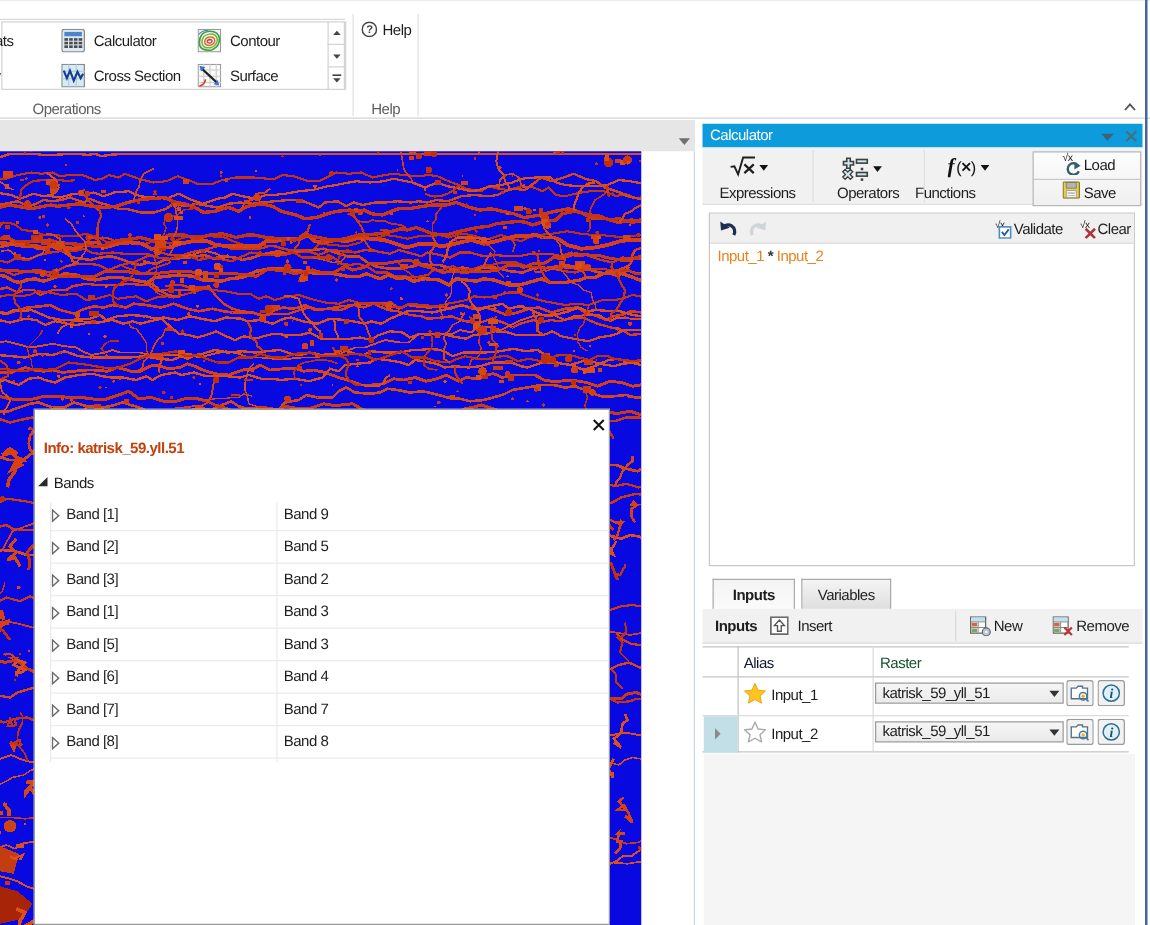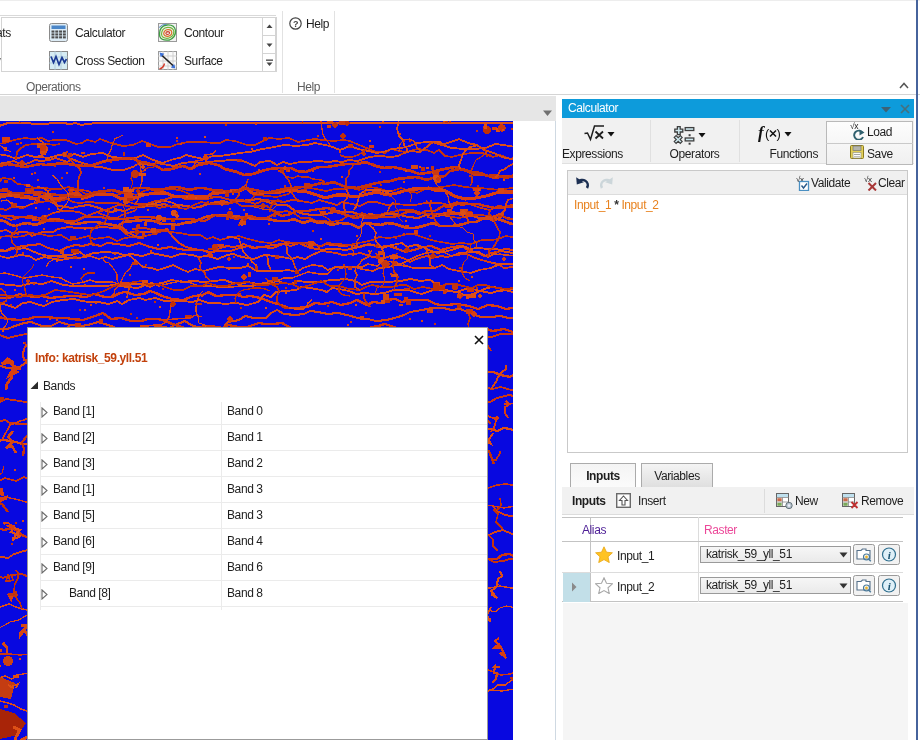--- a/index.html
+++ b/index.html
@@ -844,39 +844,39 @@
     </svg>
 
   <div class="abs" style="left:0;top:22px;width:352px;height:46px;background:#f1f1f1;border-bottom:1px solid #e0e0e0"></div>
   <div class="vline" style="left:88px;top:24px;height:42px;background:#e0e0e0"></div>
   <div class="vline" style="left:177px;top:24px;height:42px;background:#e0e0e0"></div>
   <svg class="abs" style="left:22px;top:28px" width="31" height="18">
       <path d="M0.5 9.5 L3.5 9 L6.5 15.5 L10.5 2 L20 2" fill="none" stroke="#1e1e1e" stroke-width="1.5"></path>
       <path d="M11.5 7.5 L19 14.5 M19 7.5 L11.5 14.5" stroke="#1e1e1e" stroke-width="1.8"></path>
       <path d="M23.5 8 L30.5 8 L27 12.5 Z" fill="#111"></path>
     </svg>
-  <div class="abs" style="left:0;top:51px;width:88px;text-align:left">Expressions</div>
+  <div class="abs" style="left:0;top:51px;width:88px;text-align:center">Expressions</div>
   <svg class="abs" style="left:110px;top:27px" width="34" height="22">
       <path d="M2.8 6.2 h2.6 v-2.6 h2.8 v2.6 h2.6 v2.8 h-2.6 v2.6 h-2.8 v-2.6 h-2.6 Z" fill="#cfe9ef" stroke="#3f3f3f" stroke-width="1.3"></path>
       <rect x="13.2" y="4.6" width="8.6" height="2.9" fill="#cfe9ef" stroke="#3f3f3f" stroke-width="1.3"></rect>
       <path d="M2.2 14.4 l1.9 -1.9 l2.1 2.1 l2.1 -2.1 l1.9 1.9 l-2.1 2.1 l2.1 2.1 l-1.9 1.9 l-2.1 -2.1 l-2.1 2.1 l-1.9 -1.9 l2.1 -2.1 Z" fill="#cfe9ef" stroke="#3f3f3f" stroke-width="1.1"></path>
       <rect x="13.2" y="15" width="8.6" height="2.9" fill="#cfe9ef" stroke="#3f3f3f" stroke-width="1.3"></rect>
       <rect x="16.6" y="11.2" width="2" height="2" fill="#3f3f3f"></rect>
       <rect x="16.6" y="19.7" width="2" height="2" fill="#3f3f3f"></rect>
       <path d="M26.5 10 L33.5 10 L30 14.5 Z" fill="#111"></path>
     </svg>
   <div class="abs" style="left:89px;top:51px;width:87px;text-align:center">Operators</div>
   <svg class="abs" style="left:196px;top:28px" width="40" height="18">
       <text x="0" y="14" font-family="Liberation Serif" font-style="italic" font-weight="bold" font-size="17" fill="#111">f</text>
       <text x="7" y="14" font-family="Liberation Sans" font-size="13" fill="#111">(</text>
       <path d="M12 6.5 L18 12.5 M18 6.5 L12 12.5" stroke="#111" stroke-width="1.5"></path>
       <text x="18.5" y="14" font-family="Liberation Sans" font-size="13" fill="#111">)</text>
       <path d="M26.5 8 L33.5 8 L30 12.5 Z" fill="#111"></path>
     </svg>
-  <div class="abs" style="left:170px;top:51px;width:86px;text-align:right">Functions</div>
+  <div class="abs" style="left:170px;top:51px;width:86px;text-align:left">Functions</div>
 
   <div class="abs" style="left:264px;top:25px;width:87px;height:44px;border:1px solid #b9b9b9;background:linear-gradient(#fdfdfd,#f0f0f0)"></div>
   <div class="hline" style="left:264px;top:47px;width:87px;background:#c9c9c9"></div>
   <svg class="abs" style="left:287px;top:26px" width="16" height="18">
       <text x="1" y="7" font-size="8.5" font-family="Liberation Sans" fill="#1a1a1a" letter-spacing="-0.5">√x</text>
       <path d="M13.5 10.5 A4.6 4.6 0 1 0 14 15" fill="none" stroke="#30606e" stroke-width="1.9"></path>
       <path d="M10.5 7.5 L15.5 10.5 L10.5 13.5 Z" fill="#30606e"></path>
     </svg>
   <div class="abs" style="left:305px;top:29px">Load</div>
   <svg class="abs" style="left:288px;top:49px" width="14" height="14">
@@ -941,22 +941,22 @@
       <rect x="1.3" y="9.8" width="4.4" height="3" fill="#7aa85a"></rect>
       <path d="M9.5 9 L15.5 15 M15.5 9 L9.5 15" stroke="#c03030" stroke-width="1.8"></path>
     </svg>
   <div class="abs" style="left:299px;top:398px">Remove</div>
 
   <div class="abs" style="left:0;top:421px;width:341px;height:85px;border-top:1px solid #c3c3c3;border-bottom:1px solid #c3c3c3;background:#fff"></div>
   <div class="vline" style="left:28px;top:421px;height:85px;background:#c3c3c3"></div>
   <div class="vline" style="left:136px;top:421px;height:85px;background:#dcdcdc"></div>
   <div class="hline" style="left:0;top:445px;width:341px;background:#c3c3c3"></div>
   <div class="hline" style="left:0;top:476px;width:341px;background:#dcdcdc"></div>
-  <div class="abs" style="left:20px;top:427px;color:#4c1d95">Alias</div>
-  <div class="abs" style="left:142px;top:427px;color:#ec4899">Raster</div>
+  <div class="abs" style="left:33px;top:427px;color:#0f172a">Alias</div>
+  <div class="abs" style="left:142px;top:427px;color:#14532d">Raster</div>
 
   <svg class="abs" style="left:33px;top:450px" width="18" height="17">
       <path d="M9 0.8 L11.5 6.2 L17.4 6.8 L13 10.8 L14.3 16.6 L9 13.6 L3.7 16.6 L5 10.8 L0.6 6.8 L6.5 6.2 Z" fill="#ffc322" stroke="#e8a50f" stroke-width="0.8"></path>
     </svg>
   <div class="abs" style="left:55px;top:453px">Input_1</div>
   <div class="abs" style="left:138px;top:450px;width:151px;height:17px;border:1px solid #9a9a9a;background:linear-gradient(#f6f6f6,#eaeaea);line-height:15px;padding-left:5px;font-size:12px">katrisk_59_yll_51</div>
   <svg class="abs" style="left:277px;top:456px" width="9" height="6">
       <path d="M0.5 0.5 L8.5 0.5 L4.5 5.5 Z" fill="#333"></path>
     </svg>
   <svg class="abs" style="left:291px;top:448px" width="22" height="21">
@@ -1007,27 +1007,27 @@
     </svg>
   <svg class="abs" style="left:1px;top:52px" width="10" height="10">
       <path d="M9 1.5 L9 9 L1.5 9 Z" fill="#2b2b2b"></path>
     </svg>
   <div class="abs" style="left:15px;top:51px">Bands</div>
   <div class="abs" style="left:12px;top:71px;width:447px;height:26px;border-bottom:1px solid #ebebeb"></div>
     <svg class="abs" style="left:13px;top:79px" width="7" height="11">
       <path d="M1 1 L6 5.5 L1 10 Z" fill="none" stroke="#6a6a6a" stroke-width="1.1"></path>
     </svg>
     <div class="abs" style="left:25px;top:76px">Band [1]</div>
-    <div class="abs" style="left:199px;top:76px">Band 0</div>
+    <div class="abs" style="left:199px;top:76px">Band 9</div>
     <div class="abs" style="left:12px;top:97px;width:447px;height:26px;border-bottom:1px solid #ebebeb"></div>
     <svg class="abs" style="left:13px;top:105px" width="7" height="11">
       <path d="M1 1 L6 5.5 L1 10 Z" fill="none" stroke="#6a6a6a" stroke-width="1.1"></path>
     </svg>
     <div class="abs" style="left:25px;top:102px">Band [2]</div>
-    <div class="abs" style="left:199px;top:102px">Band 1</div>
+    <div class="abs" style="left:199px;top:102px">Band 5</div>
     <div class="abs" style="left:12px;top:123px;width:447px;height:26px;border-bottom:1px solid #ebebeb"></div>
     <svg class="abs" style="left:13px;top:131px" width="7" height="11">
       <path d="M1 1 L6 5.5 L1 10 Z" fill="none" stroke="#6a6a6a" stroke-width="1.1"></path>
     </svg>
     <div class="abs" style="left:25px;top:128px">Band [3]</div>
     <div class="abs" style="left:199px;top:128px">Band 2</div>
     <div class="abs" style="left:12px;top:149px;width:447px;height:26px;border-bottom:1px solid #ebebeb"></div>
     <svg class="abs" style="left:13px;top:157px" width="7" height="11">
       <path d="M1 1 L6 5.5 L1 10 Z" fill="none" stroke="#6a6a6a" stroke-width="1.1"></path>
     </svg>
@@ -1042,23 +1042,23 @@
     <div class="abs" style="left:12px;top:201px;width:447px;height:26px;border-bottom:1px solid #ebebeb"></div>
     <svg class="abs" style="left:13px;top:209px" width="7" height="11">
       <path d="M1 1 L6 5.5 L1 10 Z" fill="none" stroke="#6a6a6a" stroke-width="1.1"></path>
     </svg>
     <div class="abs" style="left:25px;top:206px">Band [6]</div>
     <div class="abs" style="left:199px;top:206px">Band 4</div>
     <div class="abs" style="left:12px;top:227px;width:447px;height:26px;border-bottom:1px solid #ebebeb"></div>
     <svg class="abs" style="left:13px;top:235px" width="7" height="11">
       <path d="M1 1 L6 5.5 L1 10 Z" fill="none" stroke="#6a6a6a" stroke-width="1.1"></path>
     </svg>
-    <div class="abs" style="left:25px;top:232px">Band [9]</div>
-    <div class="abs" style="left:199px;top:232px">Band 6</div>
+    <div class="abs" style="left:25px;top:232px">Band [7]</div>
+    <div class="abs" style="left:199px;top:232px">Band 7</div>
     <div class="abs" style="left:12px;top:253px;width:447px;height:26px;border-bottom:1px solid #ebebeb"></div>
     <svg class="abs" style="left:13px;top:261px" width="7" height="11">
       <path d="M1 1 L6 5.5 L1 10 Z" fill="none" stroke="#6a6a6a" stroke-width="1.1"></path>
     </svg>
-    <div class="abs" style="left:41px;top:258px">Band [8]</div>
+    <div class="abs" style="left:25px;top:258px">Band [8]</div>
     <div class="abs" style="left:199px;top:258px">Band 8</div>
     <div class="vline" style="left:12px;top:74px;height:208px;background:#ebebeb"></div>
     <div class="vline" style="left:193px;top:74px;height:208px;background:#ebebeb"></div>
 </div>
 
 </body></html>

